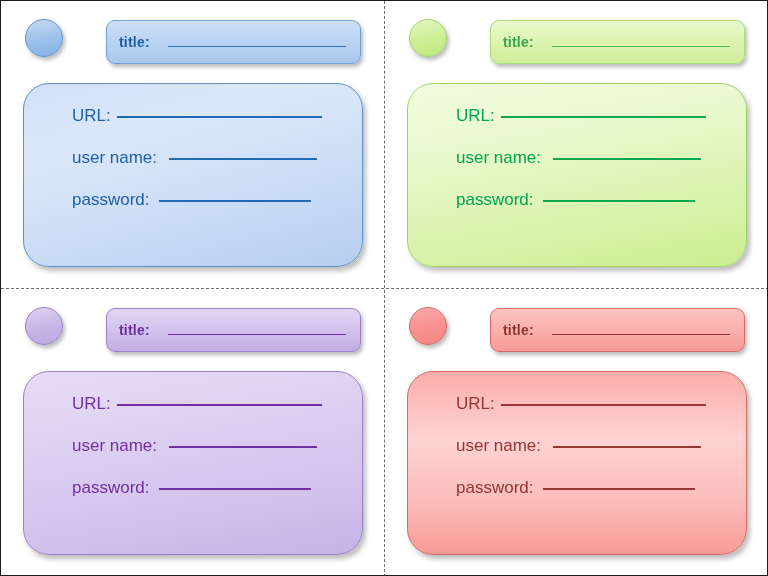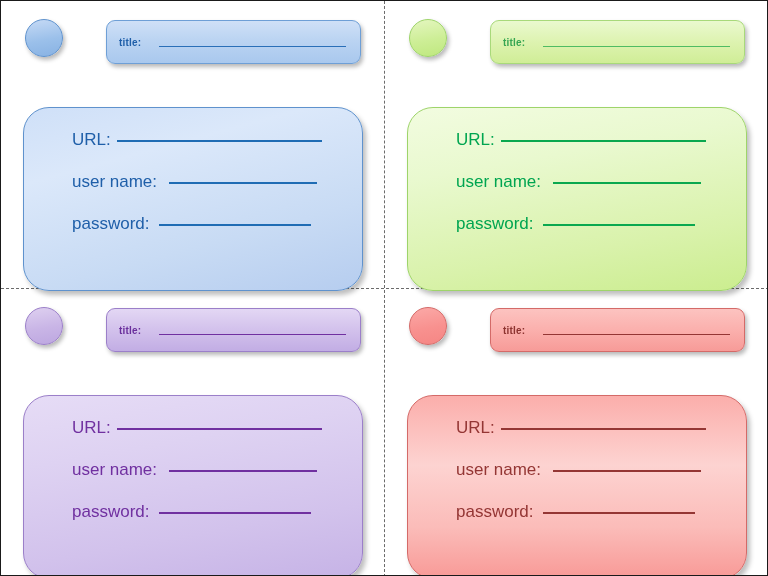--- a/index.html
+++ b/index.html
@@ -71,21 +71,21 @@
     top: 19px;
     width: 255px;
     height: 44px;
     border-radius: 9px;
     box-sizing: border-box;
     display: flex;
     align-items: center;
     box-shadow: 2px 3px 4px rgba(0,0,0,0.28);
   }
   .title-label {
-    font-size: 10px;
+    font-size: 14px;
     font-weight: bold;
     margin-left: 12px;
     white-space: nowrap;
     letter-spacing: 0.2px;
   }
   .title-rule {
     flex: 1;
     height: 0;
     margin-left: 18px;
     margin-right: 14px;
@@ -96,21 +96,20 @@
   .card {
     position: absolute;
     left: 22px;
     top: 82px;
     width: 340px;
     height: 184px;
     border-radius: 26px;
     box-sizing: border-box;
     box-shadow: 3px 4px 5px rgba(0,0,0,0.26);
     padding: 22px 0 0 48px;
-    margin-top: 24px;
   }
   .field {
     display: flex;
     align-items: baseline;
     height: 42px;
   }
   .field-label {
     font-size: 17px;
     white-space: nowrap;
   }

